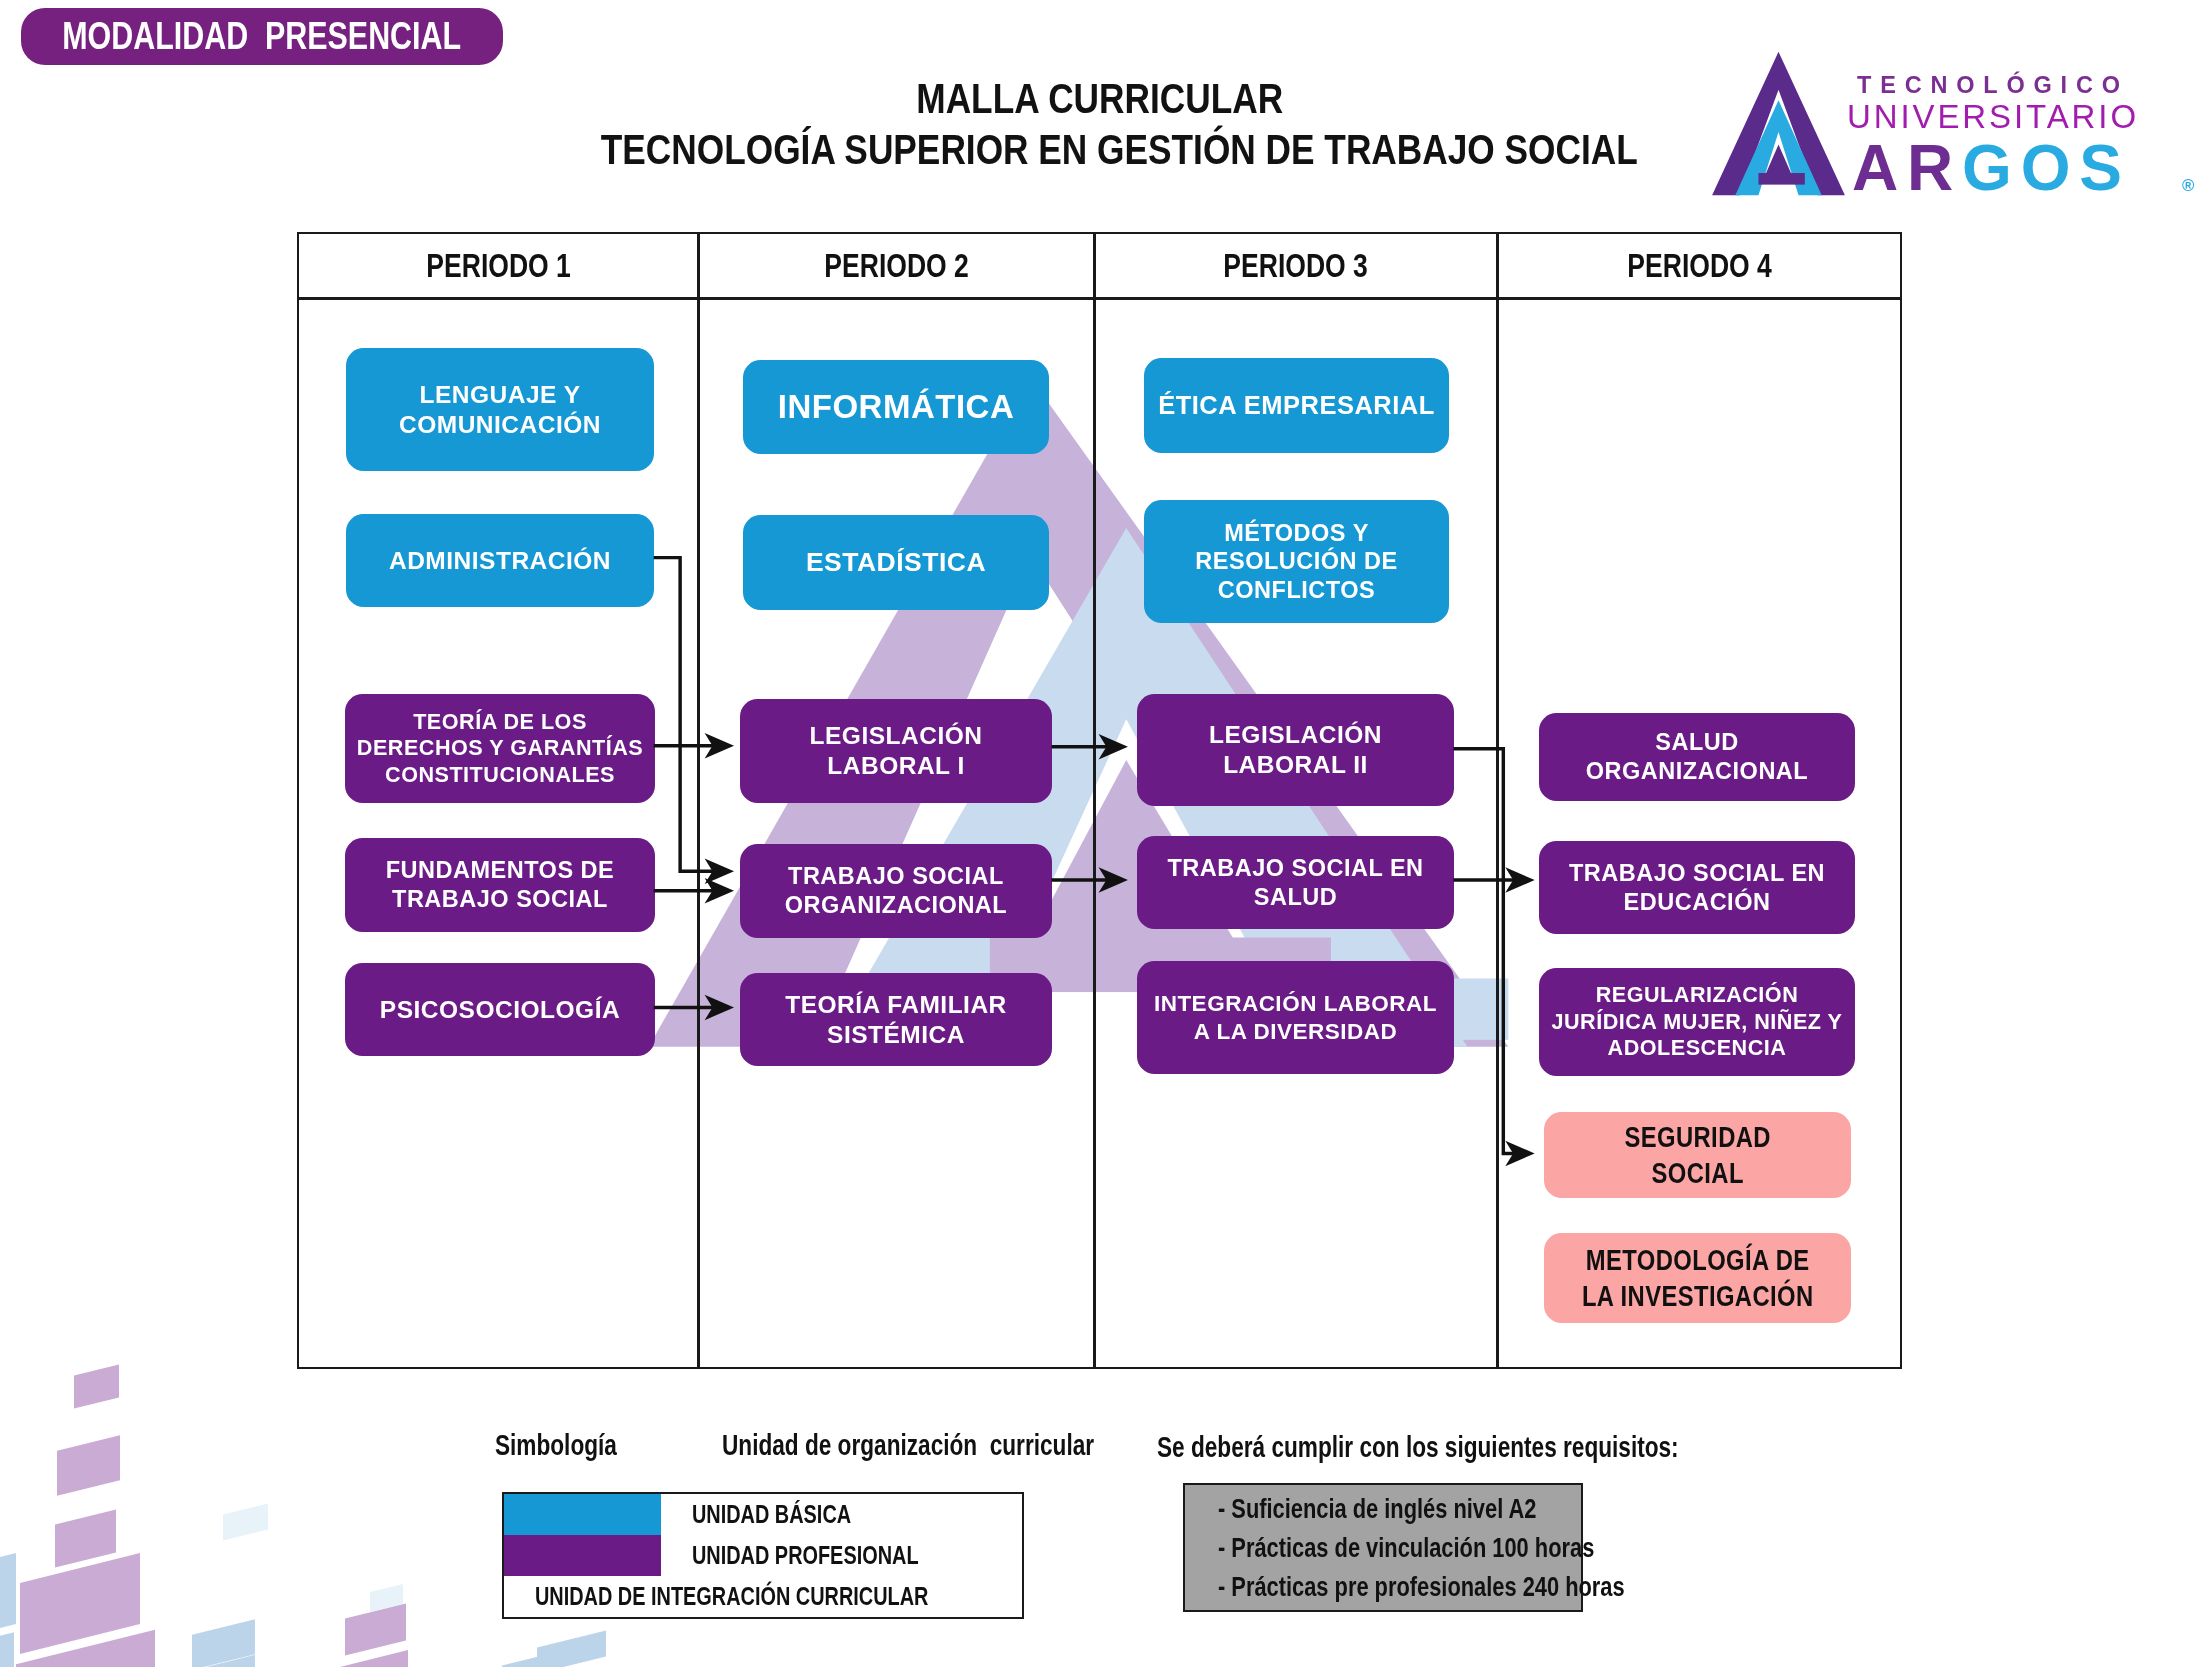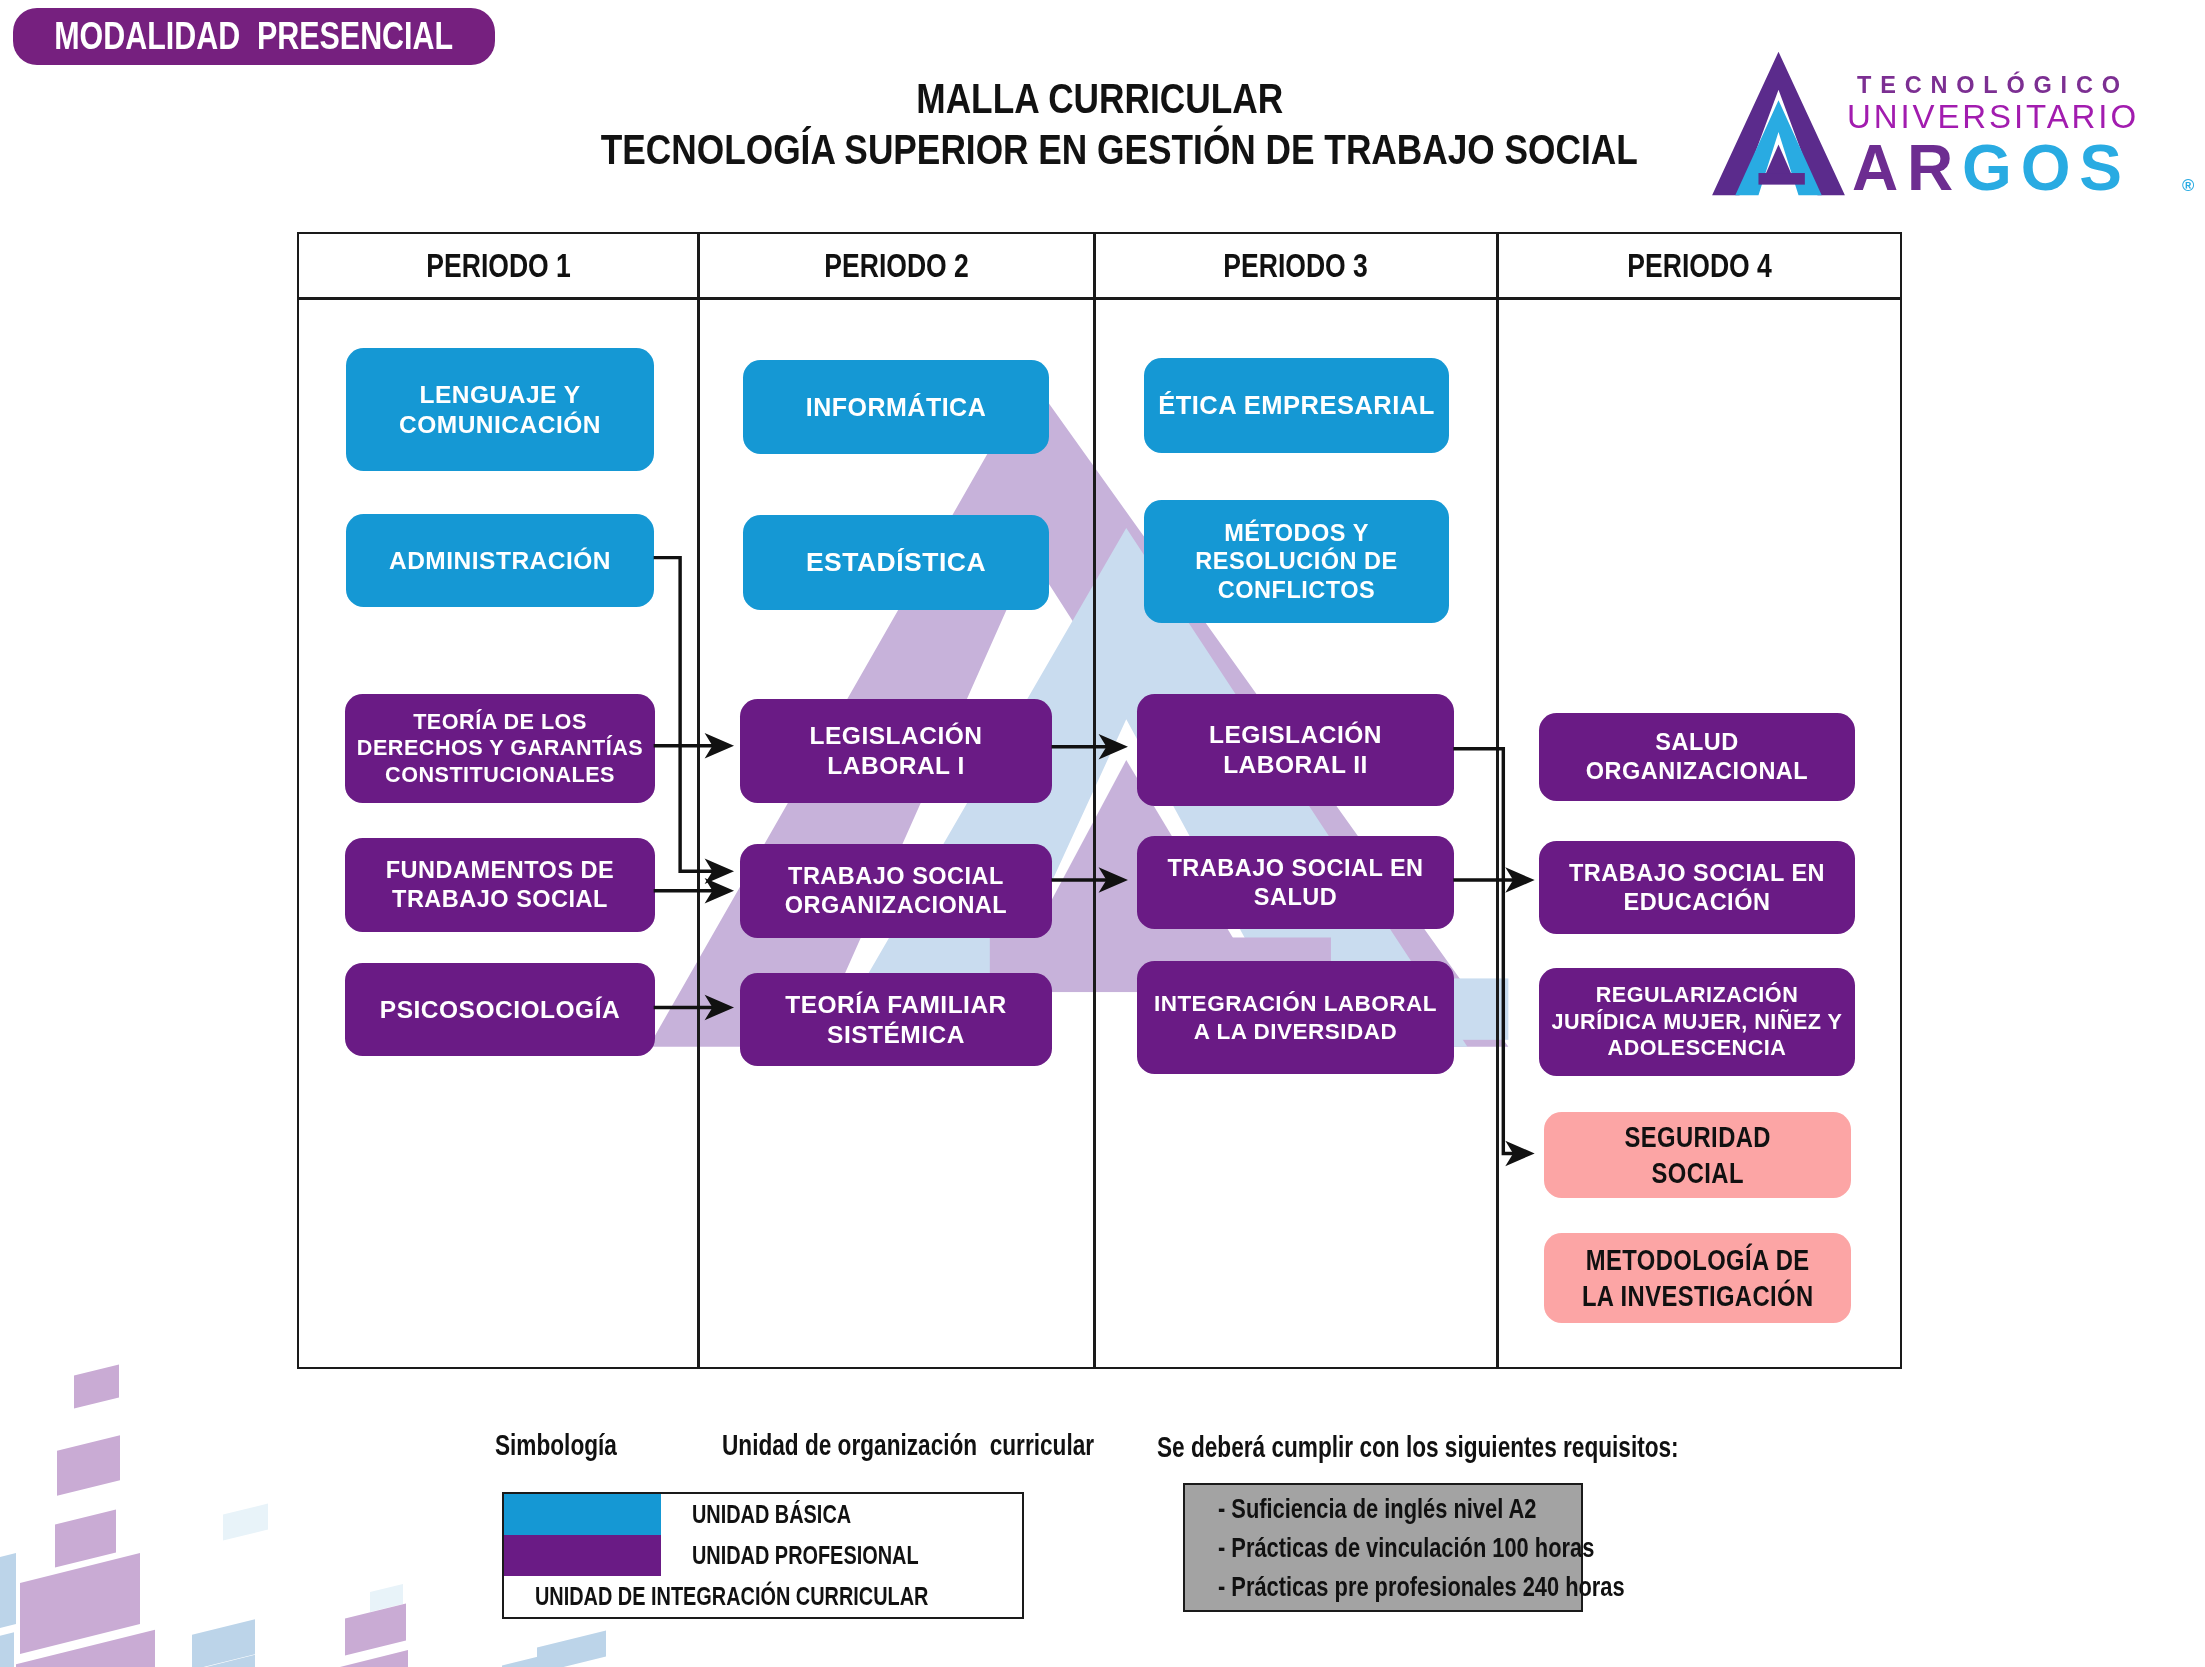--- a/index.html
+++ b/index.html
@@ -5,21 +5,21 @@
   html,body{margin:0;padding:0;background:#fff;}
   .stage{position:relative;width:2205px;height:1667px;background:#fff;overflow:hidden;
          font-family:"Liberation Sans",sans-serif;}
   .abs{position:absolute;}
 
   
   .cx{display:inline-block;transform:scaleX(0.78);transform-origin:center center;white-space:pre;}
   .cx-l{display:inline-block;transform:scaleX(0.78);transform-origin:left center;white-space:pre;}
 
   
-  .banner{left:13px;top:7.8px;width:482px;height:57px;background:#76207F;color:#fff;
+  .banner{left:21px;top:7.8px;width:482px;height:57px;background:#76207F;color:#fff;
           display:flex;align-items:center;justify-content:center;font-weight:bold;font-size:39px;z-index:6;border-radius:24px;}
 
   
   .title{left:487px;top:73px;width:1225px;text-align:center;color:#121212;z-index:6;}
   .title .l1{display:block;font-weight:bold;font-size:43px;line-height:51px;}
   .title .l1 span{display:inline-block;transform:scaleX(0.82);transform-origin:center center;white-space:pre;}
 
   
   .logo{left:1710px;top:41px;width:490px;height:167px;z-index:6;}
   .logo .t1{position:absolute;left:147px;top:31px;font-size:23.5px;font-weight:bold;letter-spacing:8.8px;color:#7C2F92;}
@@ -45,21 +45,21 @@
   .integracion .gb{display:inline-block;transform:scaleX(0.82);transform-origin:center center;
                    font-size:29px;line-height:1.25;}
 
   
   .c11{left:346px;top:348px;width:308px;height:123px;font-size:24.5px;}
   .c12{left:346px;top:514px;width:308px;height:93px;font-size:24.5px;}
   .c13{left:345px;top:694px;width:310px;height:109px;font-size:21.6px;}
   .c14{left:345px;top:838px;width:310px;height:94px;font-size:23.5px;}
   .c15{left:345px;top:963px;width:310px;height:93px;font-size:24.5px;}
   
-  .c21{left:743px;top:360px;width:306px;height:94px;font-size:25px;}
+  .c21{left:743px;top:360px;width:306px;height:94px;font-size:33px;}
   .c22{left:743px;top:515px;width:306px;height:95px;font-size:26.5px;}
   .c23{left:740px;top:699px;width:312px;height:104px;font-size:24.5px;}
   .c24{left:740px;top:844px;width:312px;height:94px;font-size:23.5px;}
   .c25{left:740px;top:973px;width:312px;height:93px;font-size:24.5px;}
   
   .c31{left:1144px;top:358px;width:305px;height:95px;font-size:25.5px;}
   .c32{left:1144px;top:500px;width:305px;height:123px;font-size:23.5px;}
   .c33{left:1137px;top:694px;width:317px;height:112px;font-size:24.5px;}
   .c34{left:1137px;top:836px;width:317px;height:93px;font-size:23.5px;}
   .c35{left:1137px;top:961px;width:317px;height:113px;font-size:22.5px;}

